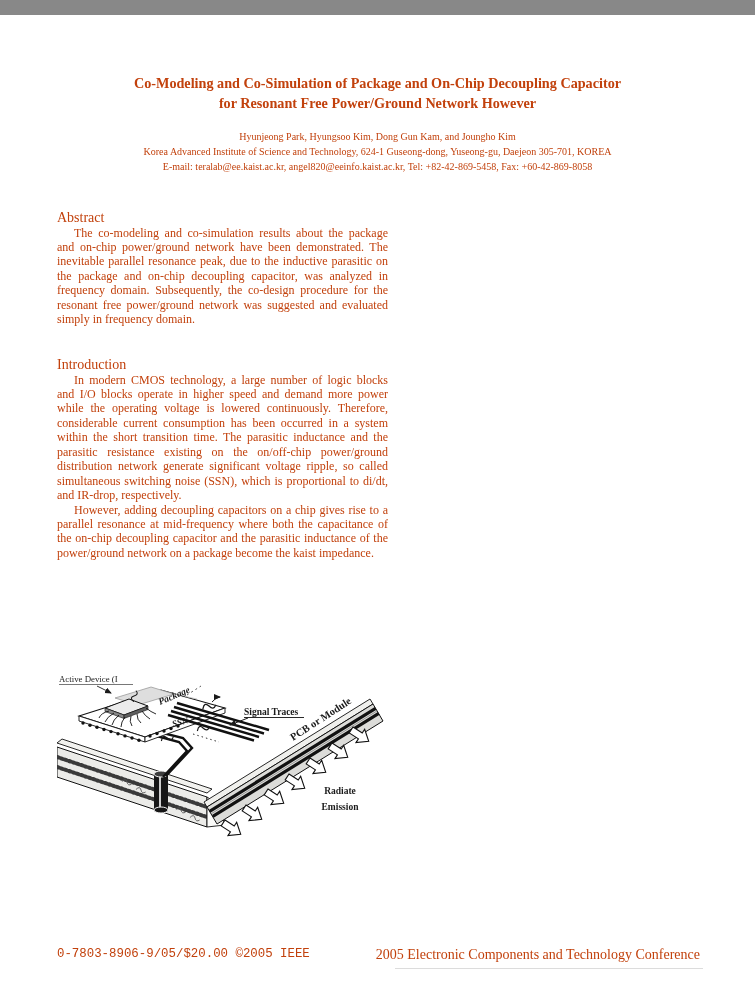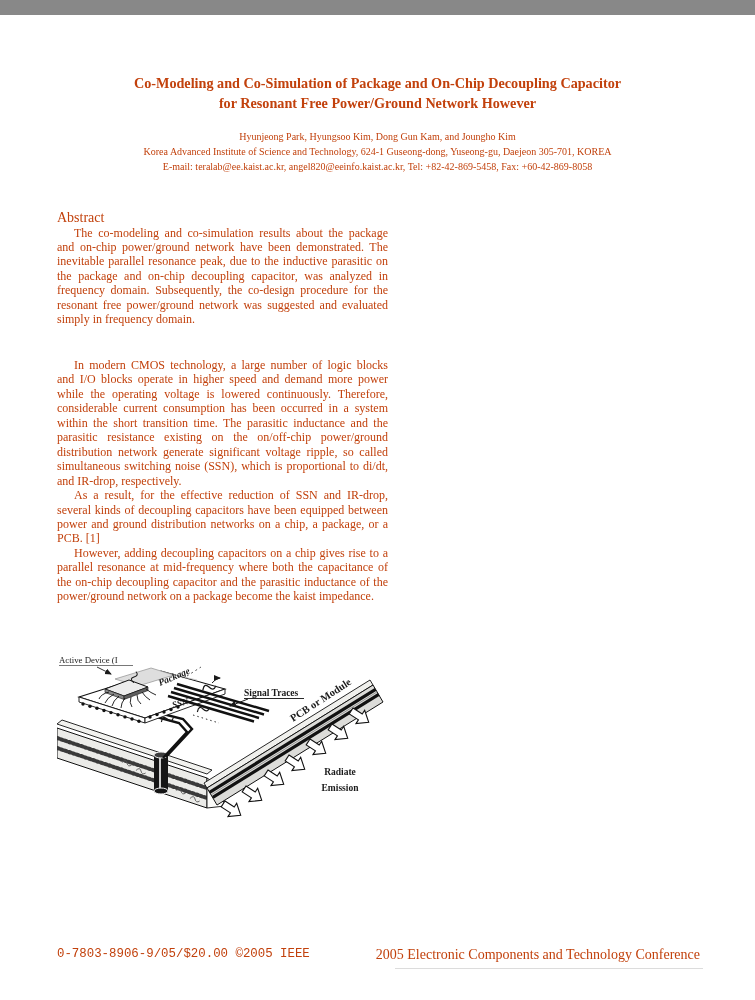--- a/index.html
+++ b/index.html
@@ -25,21 +25,21 @@
     position:absolute;left:57px;width:331px;
   }
   .sec-abstract{top:196px;}
   .sec-intro{top:343px;}
   .sec-heading{font-weight:normal;font-size:14px;line-height:14.5px;margin:0;}
   .body-p{
     margin:0;font-size:12px;line-height:14.45px;
     text-align:justify;text-indent:17px;
   }
   .figure-wrap{
-    position:absolute;left:57px;top:636px;width:333px;height:200px;
+    position:absolute;left:57px;top:655px;width:333px;height:200px;
   }
   .footer-left{
     position:absolute;left:57px;top:932px;font-size:12.4px;font-family:Liberation Mono, monospace;
   }
   .footer-right{
     position:absolute;right:55px;top:932px;font-size:14px;text-align:left;
   }
   .footer-scanline{
     position:absolute;right:52px;top:953px;width:308px;height:1px;
     background:#dcdcdc;
@@ -65,22 +65,22 @@
     <div>Korea Advanced Institute of Science and Technology, 624-1 Guseong-dong, Yuseong-gu, Daejeon 305-701, KOREA</div>
     <div>E-mail: teralab@ee.kaist.ac.kr, angel820@eeinfo.kaist.ac.kr, Tel: +82-42-869-5458, Fax: +60-42-869-8058</div>
   </div>
 
   <section class="col sec-abstract">
     <h2 class="sec-heading">Abstract</h2>
     <p class="body-p">The co-modeling and co-simulation results about the package and on-chip power/ground network have been demonstrated. The inevitable parallel resonance peak, due to the inductive parasitic on the package and on-chip decoupling capacitor, was analyzed in frequency domain. Subsequently, the co-design procedure for the resonant free power/ground network was suggested and evaluated simply in frequency domain.</p>
   </section>
 
   <section class="col sec-intro">
+    <h2 class="sec-heading">Introduction</h2>
     <p class="body-p">In modern CMOS technology, a large number of logic blocks and I/O blocks operate in higher speed and demand more power while the operating voltage is lowered continuously. Therefore, considerable current consumption has been occurred in a system within the short transition time. The parasitic inductance and the parasitic resistance existing on the on/off-chip power/ground distribution network generate significant voltage ripple, so called simultaneous switching noise (SSN), which is proportional to di/dt, and IR-drop, respectively.</p>
-    <p class="body-p">As a result, for the effective reduction of SSN and IR-drop, several kinds of decoupling capacitors have been equipped between power and ground distribution networks on a chip, a package, or a PCB. [1]</p>
     <p class="body-p">However, adding decoupling capacitors on a chip gives rise to a parallel resonance at mid-frequency where both the capacitance of the on-chip decoupling capacitor and the parasitic inductance of the power/ground network on a package become the kaist impedance.</p>
   </section>
 
   <div class="figure-wrap">
     <svg viewBox="0 0 333 200" width="333" height="200">
       <defs>
         <marker id="ah" markerWidth="8" markerHeight="8" refX="6" refY="3" orient="auto">
           <path d="M0,0 L7,3 L0,6 Z" fill="#1a1a1a"></path>
         </marker>
         <path id="sqp" d="M-6 1 Q-3 -5 0 0 T6 1"></path>

